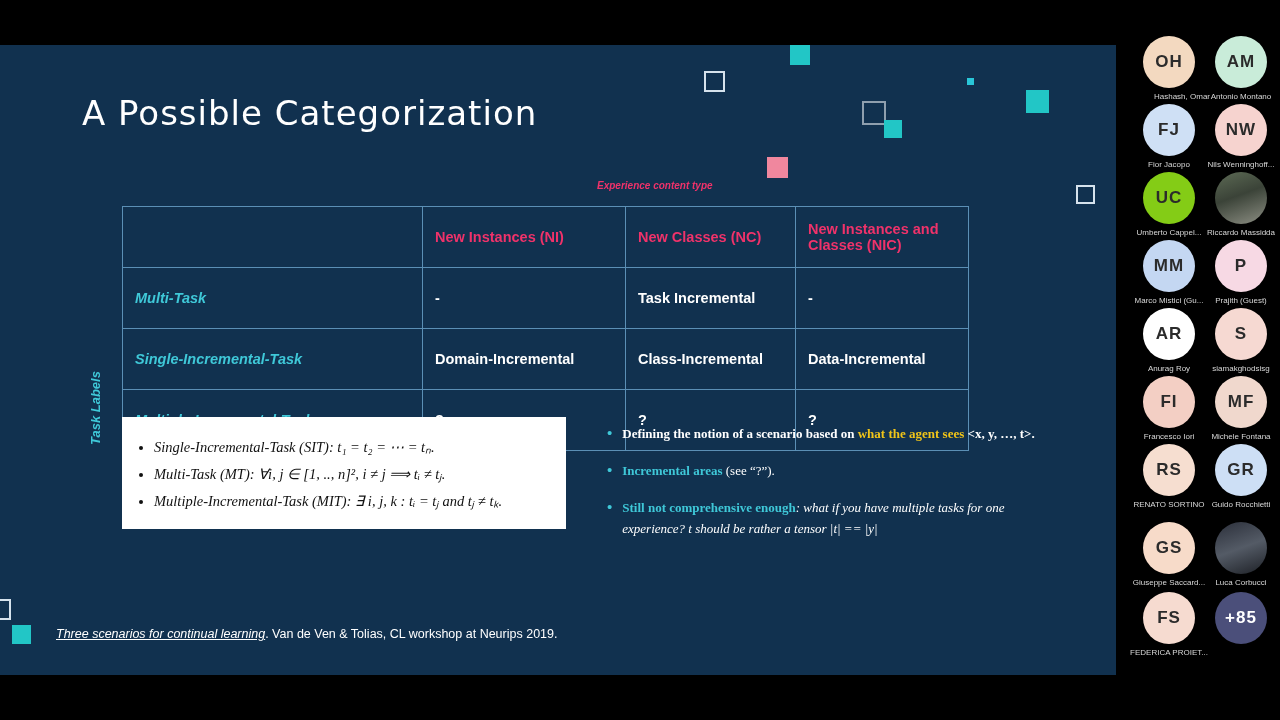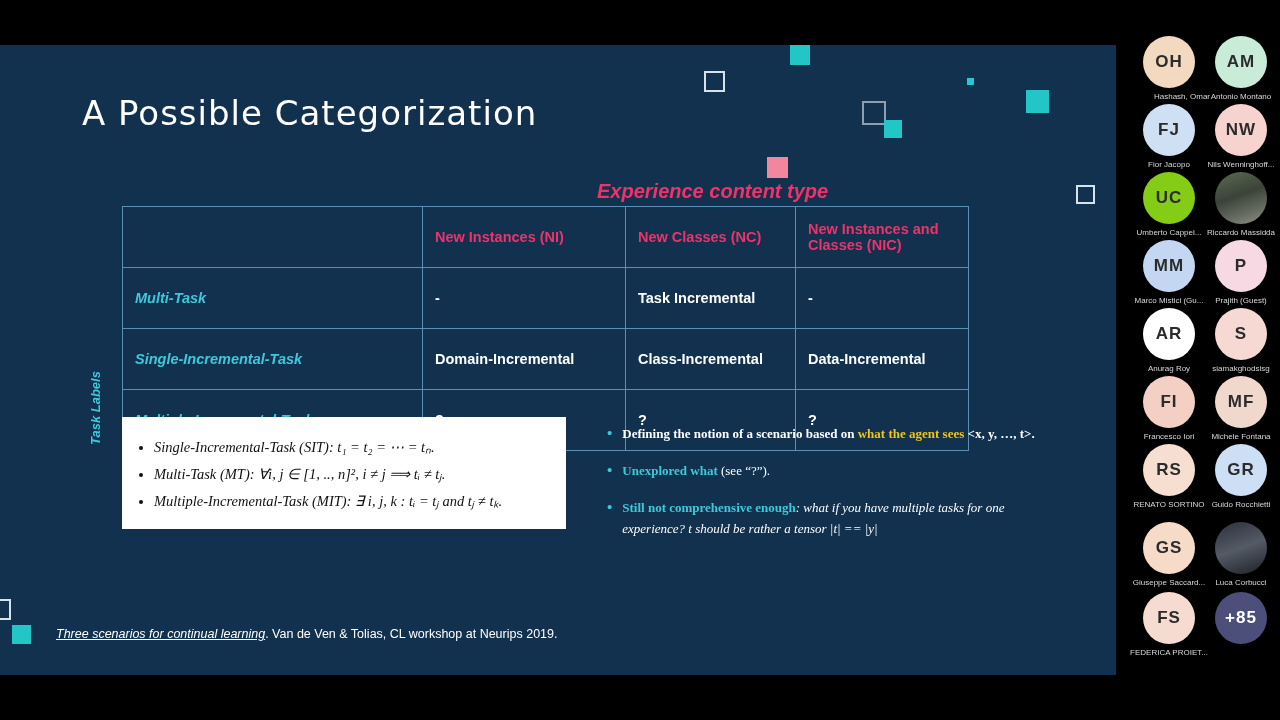--- a/index.html
+++ b/index.html
@@ -12,21 +12,21 @@
 
   .deco{position:absolute;}
   .deco.sq-out{border:2px solid #d6e2ec;background:transparent;}
   .deco.sq-out2{border:2px solid #8f9fae;background:transparent;}
   .deco.teal{background:#22c6c6;}
   .deco.pink{background:#f0879e;}
   .deco.small{background:#29c6d8;}
 
   .title{position:absolute;left:82px;top:48px;font-size:34px;color:#ffffff;letter-spacing:1px;font-family:"DejaVu Sans",sans-serif;}
 
-  .exp-label{position:absolute;left:597px;top:135px;color:#f0326a;font-size:20px;font-style:italic;font-weight:bold;}
+  .exp-label{position:absolute;left:597px;top:135px;color:#f0326a;font-size:10px;font-style:italic;font-weight:bold;}
   .task-label{position:absolute;left:88px;top:250px;color:#3fc8d8;font-size:13px;font-style:italic;font-weight:bold;transform:rotate(-90deg);transform-origin:left top;white-space:nowrap;}
 
   table.grid{position:absolute;left:122px;top:161px;width:716px;border-collapse:collapse;table-layout:fixed;}
   table.grid td{border:1px solid #5b8fb5;padding:10px 12px;vertical-align:middle;height:40px;}
   td.hdr{color:#f0326a;font-weight:bold;font-size:14.5px;}
   td.rowhdr{color:#3fc8d8;font-weight:bold;font-style:italic;font-size:14.5px;}
   td.cell{color:#ffffff;font-weight:bold;font-size:14.5px;}
   td.blank{}
 
   .defbox{position:absolute;left:122px;top:372px;width:444px;background:#ffffff;padding:12px 14px 12px 10px;box-sizing:border-box;}
@@ -128,21 +128,21 @@
     <div class="bullets">
       <div class="b b1">
         <span class="dot">•</span>
         <span class="btxt">
           <span class="s1">Defining the notion of a scenario based on </span><span class="s2">what the agent sees</span><span class="s3"> &lt;x, y, …, t&gt;.</span>
         </span>
       </div>
       <div class="b b2">
         <span class="dot">•</span>
         <span class="btxt">
-          <span class="s1">Unexplored what</span><span class="s2"> (see “?”).</span>
+          <span class="s1">Incremental areas</span><span class="s2"> (see “?”).</span>
         </span>
       </div>
       <div class="b b3">
         <span class="dot">•</span>
         <span class="btxt">
           <span class="s1">Still not comprehensive enough</span><span class="s2">: what if you have multiple tasks for one experience? t should be rather a tensor |t| == |y|</span>
         </span>
       </div>
     </div>
 

